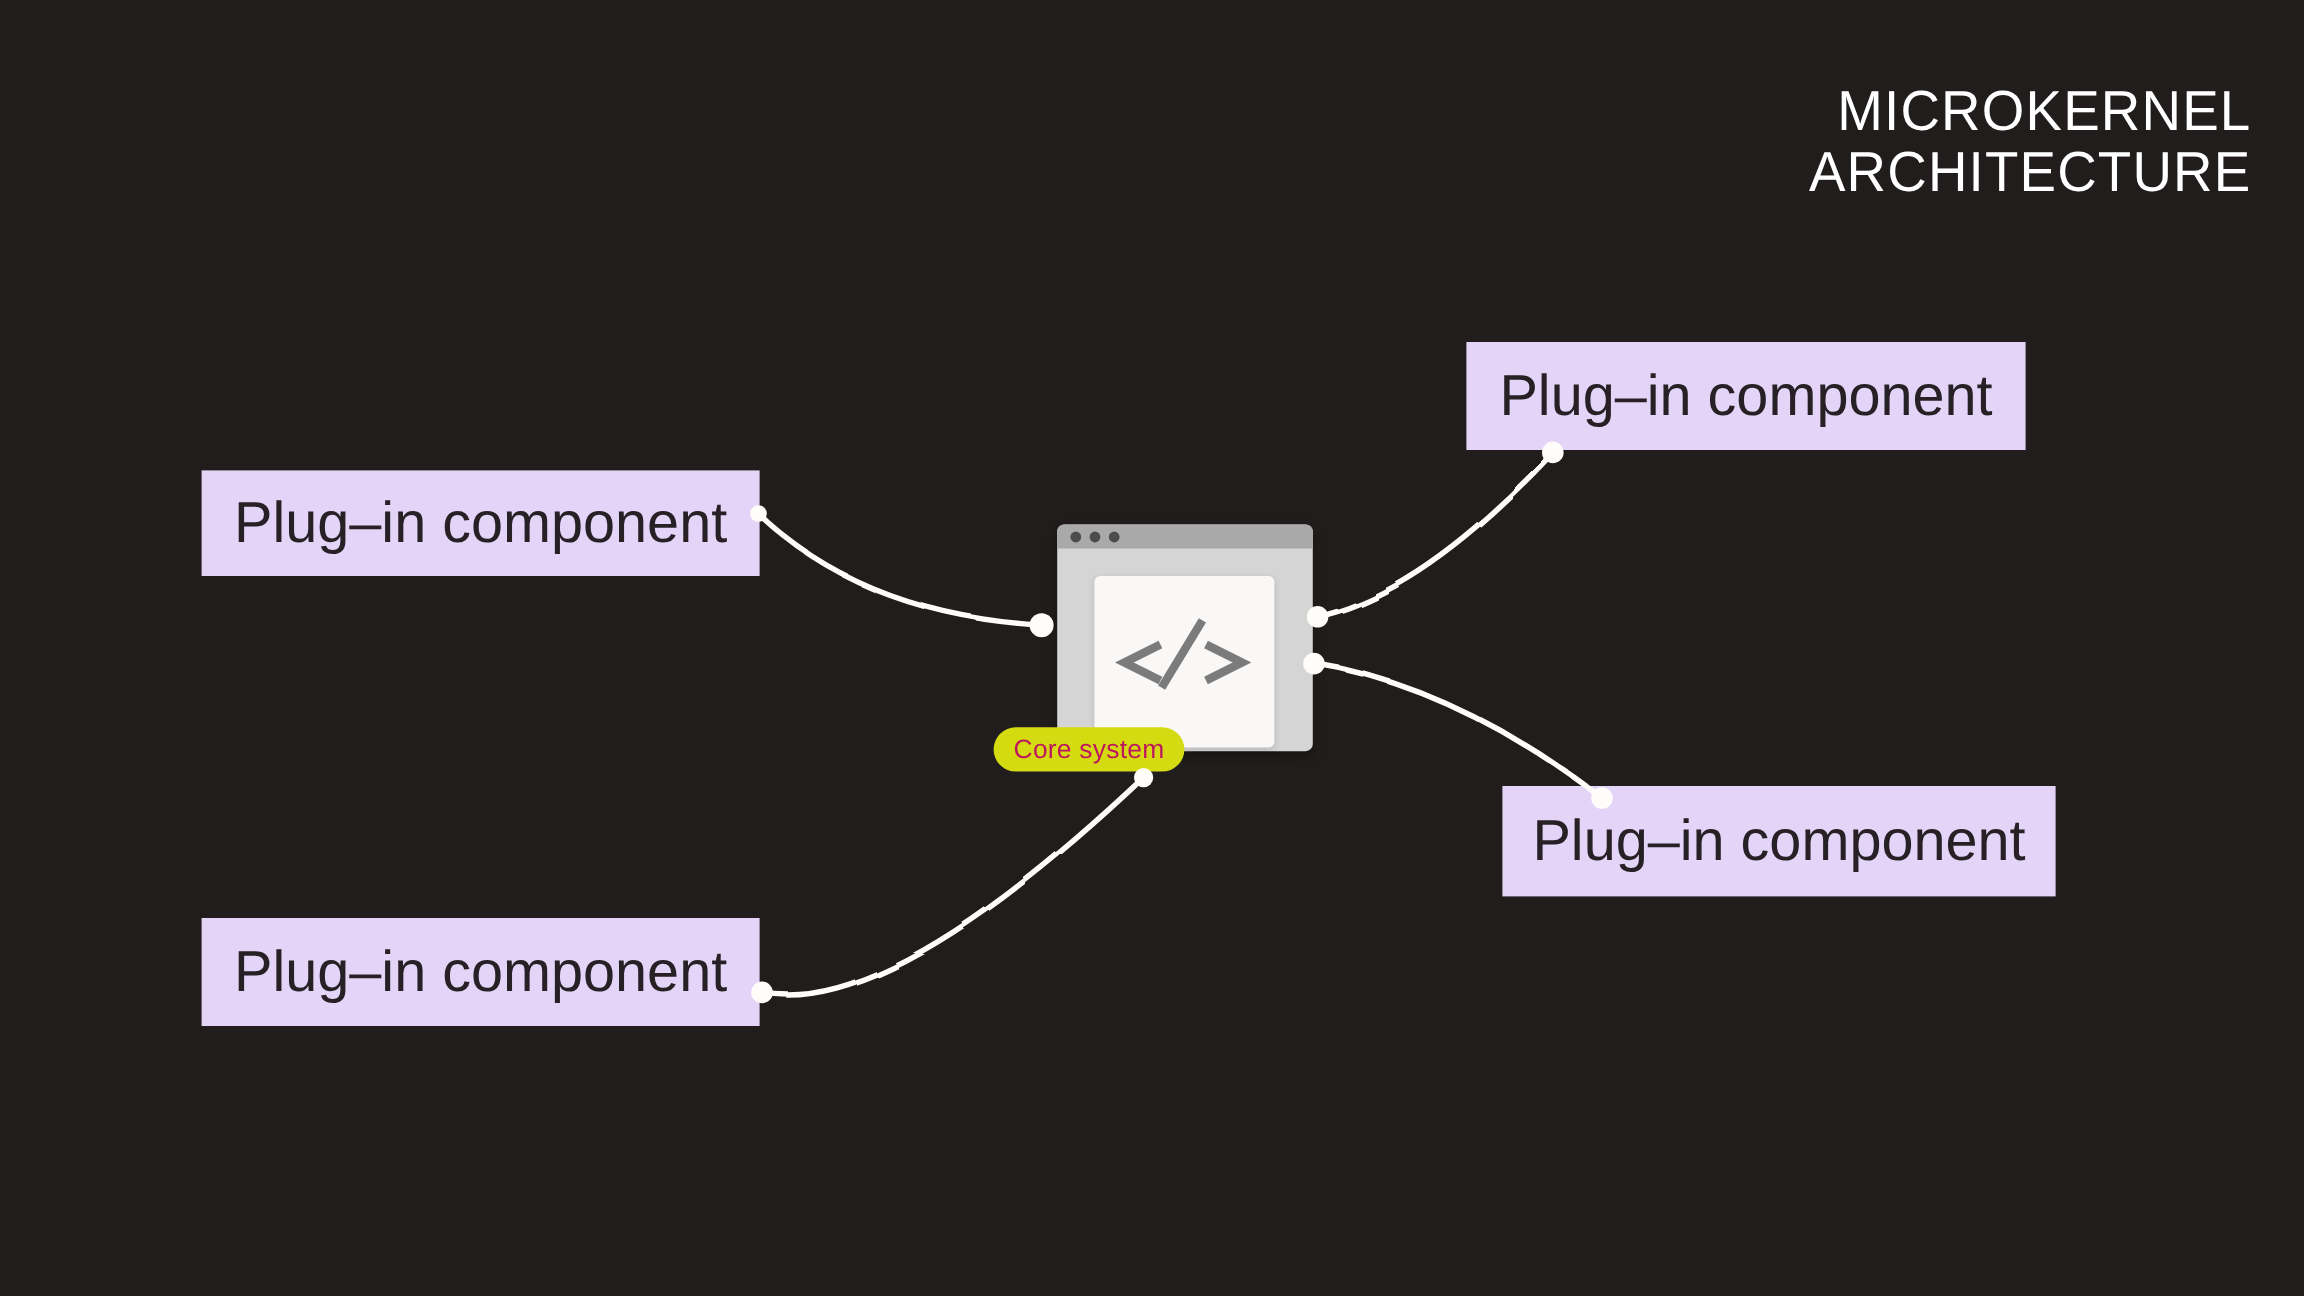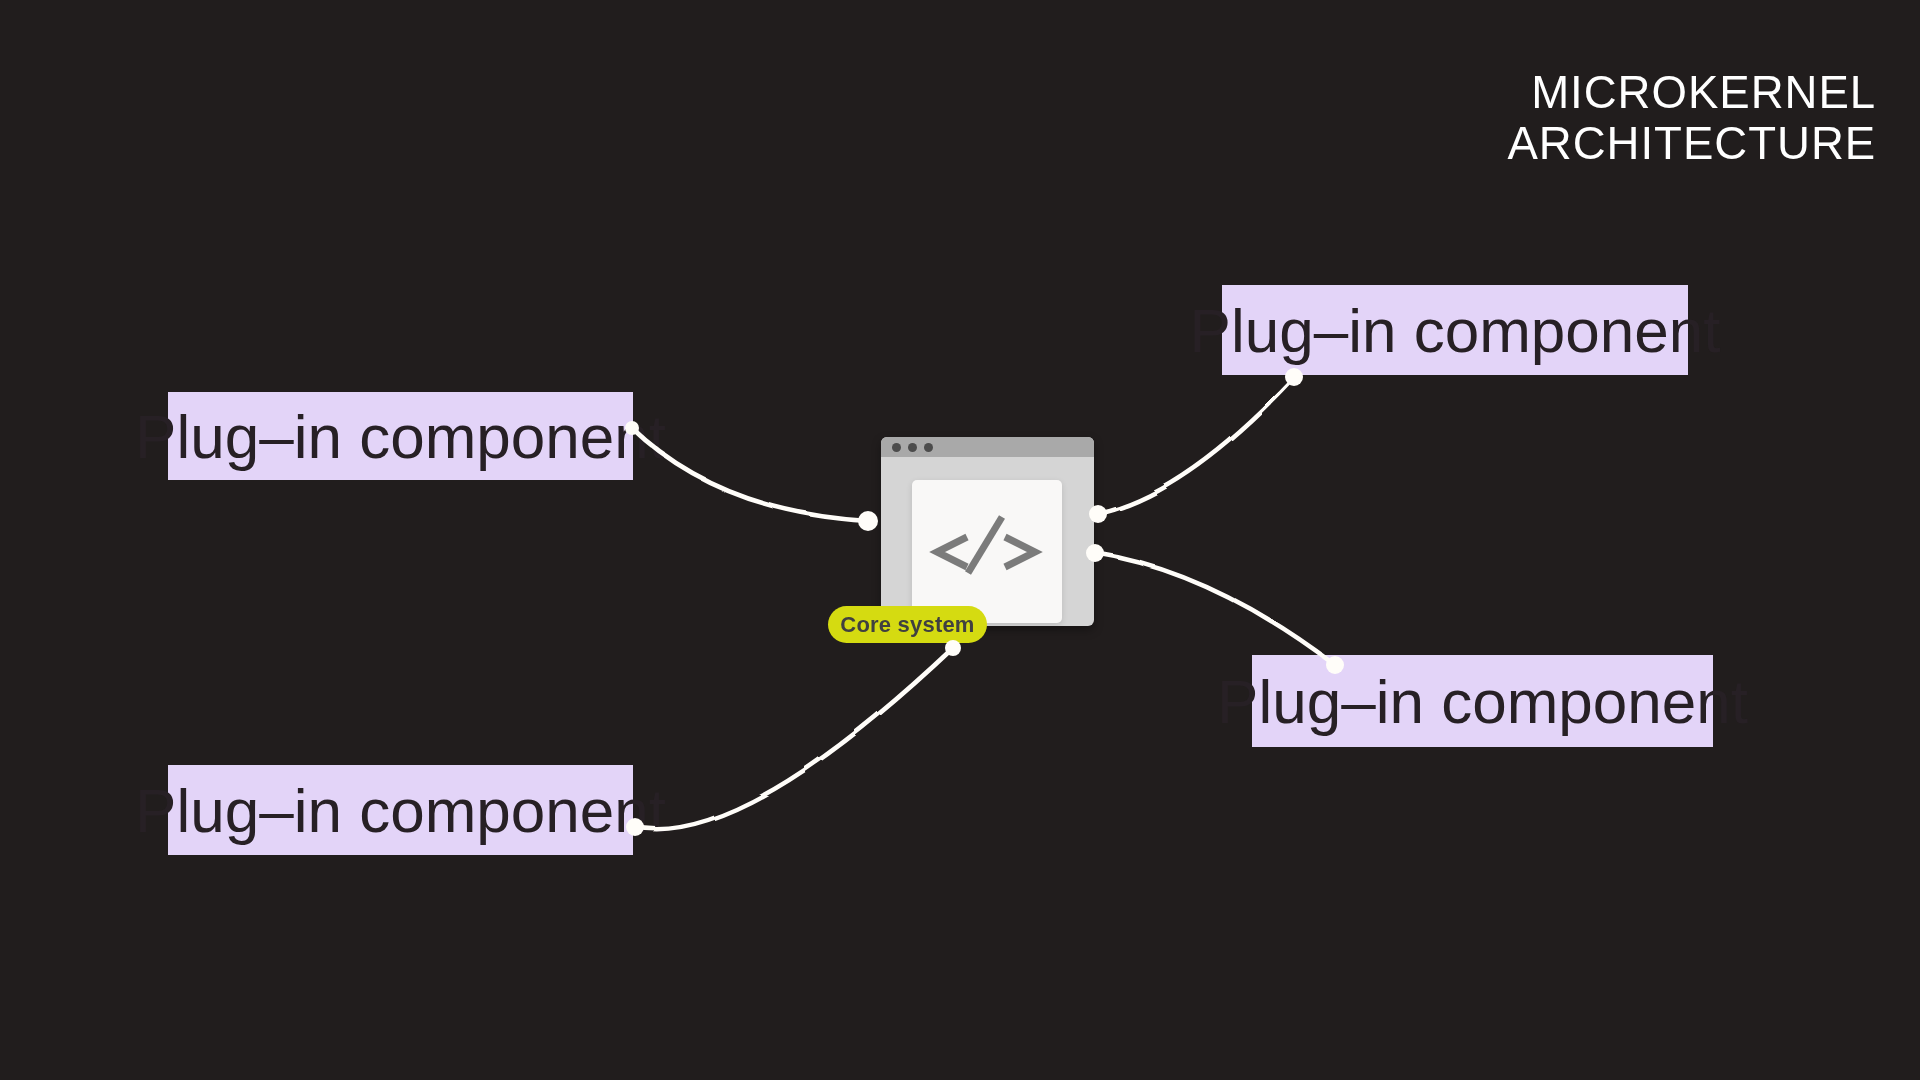--- a/index.html
+++ b/index.html
@@ -32,21 +32,21 @@
   }
 
   
   .component {
     position: absolute;
     background: #e3d4f8;
     color: #272025;
     display: flex;
     align-items: center;
     justify-content: center;
-    font-size: 62px;
+    font-size: 48px;
     white-space: nowrap;
   }
   .component.tl { left: 168px;  top: 392px; width: 465px; height: 88px; }
   .component.tr { left: 1222px; top: 285px; width: 466px; height: 90px; }
   .component.bl { left: 168px;  top: 765px; width: 465px; height: 90px; }
   .component.br { left: 1252px; top: 655px; width: 461px; height: 92px; }
 
   
   .window {
     position: absolute;
@@ -87,27 +87,27 @@
   .code-svg { position: absolute; left: 0; top: 0; }
 
   
   .core-pill {
     position: absolute;
     left: 828px;
     top: 606px;
     width: 159px;
     height: 37px;
     background: #d5db11;
-    color: #404040;
+    color: #be185d;
     border-radius: 19px;
     display: flex;
     align-items: center;
     justify-content: center;
     font-size: 22px;
-    font-weight: bold;
+    font-weight: normal;
     letter-spacing: 0.2px;
   }
 
   
   .connections {
     position: absolute;
     left: 0; top: 0;
     pointer-events: none;
   }
 

